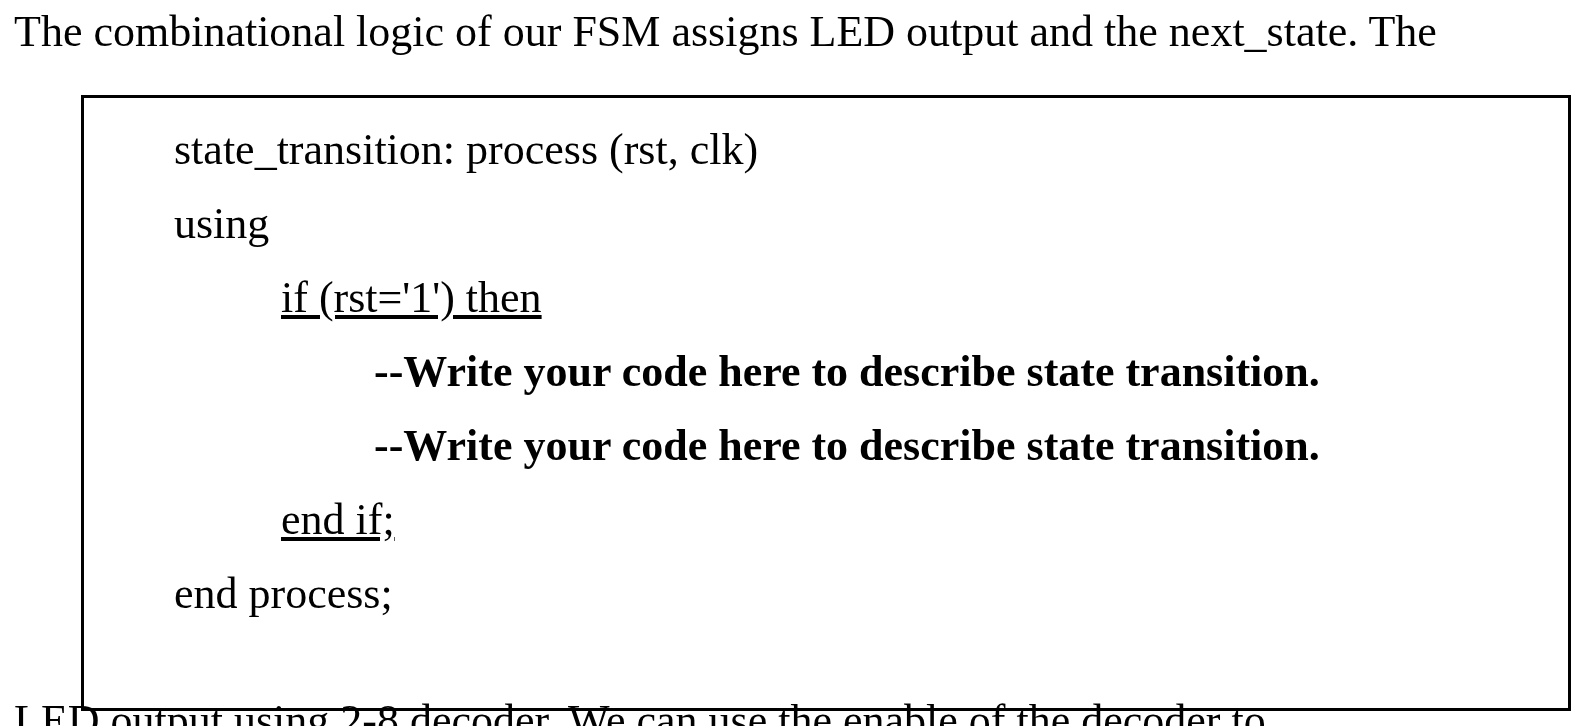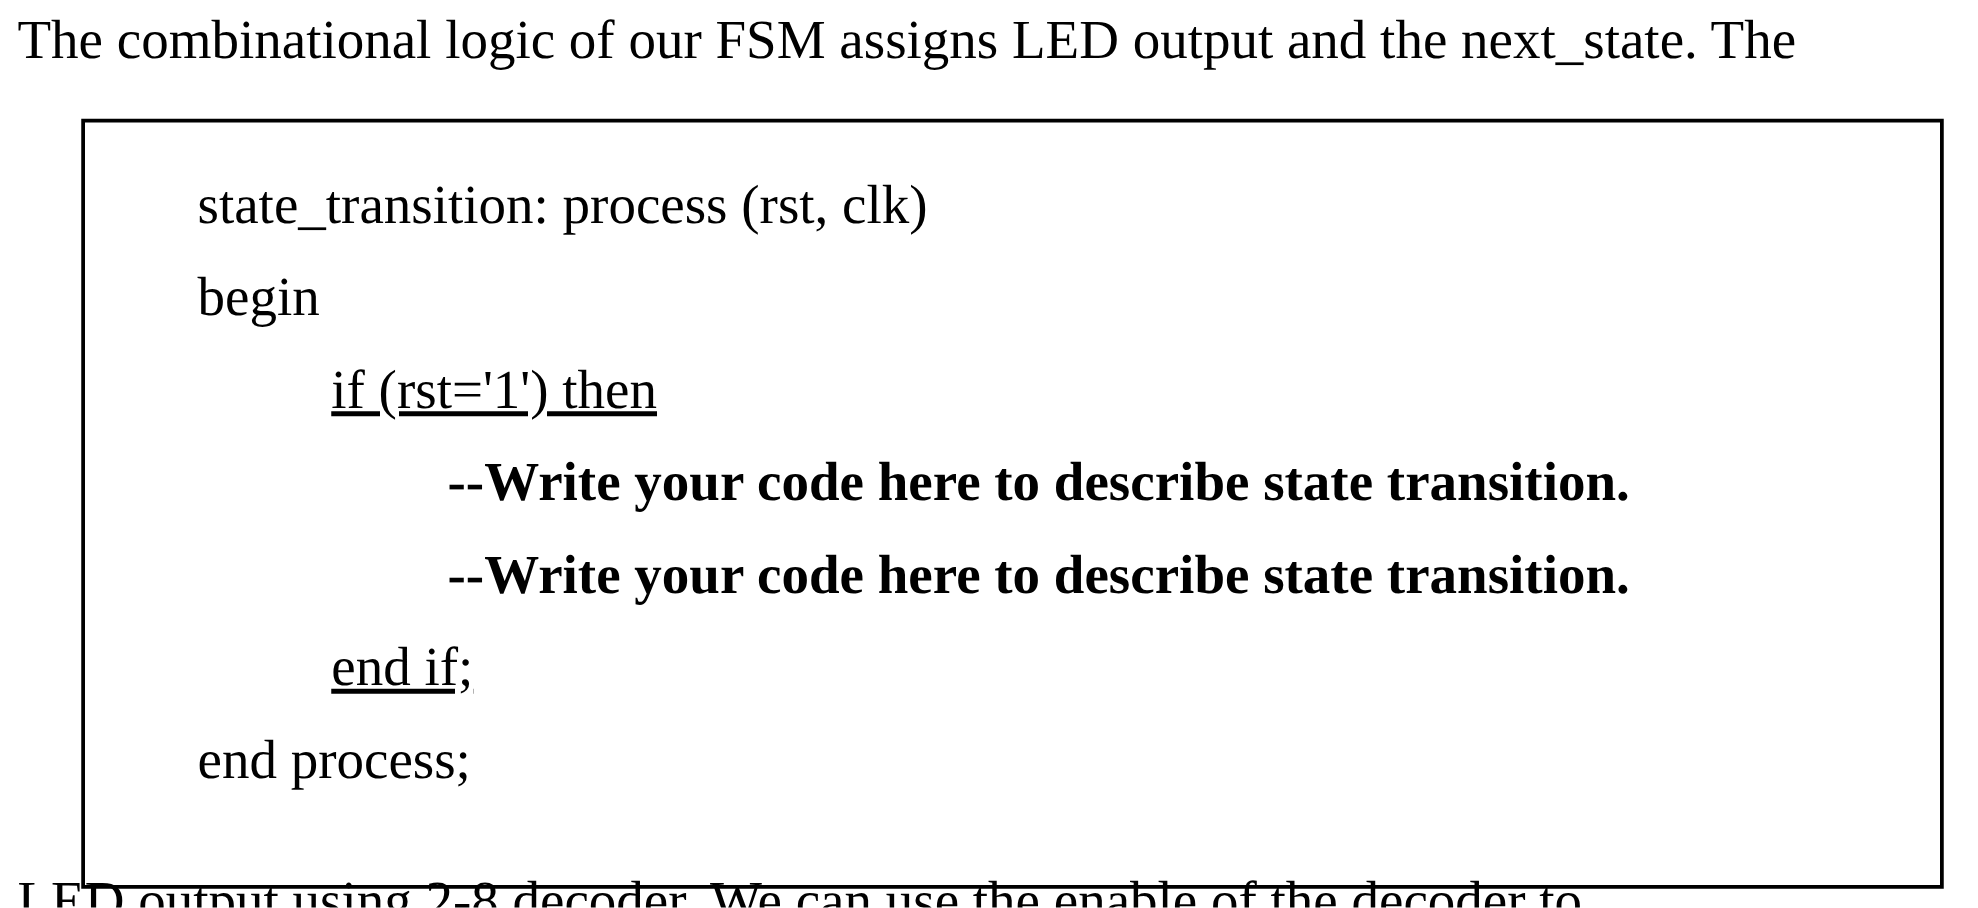--- a/index.html
+++ b/index.html
@@ -18,27 +18,27 @@
     font-size: 44px;
     line-height: 60px;
     white-space: nowrap;
     color: #000000;
   }
   .para-top { top: 2px; text-align: right; }
   .para-bottom { top: 691px; }   
 
   .code-box {
     position: absolute;
-    left: 65px;
+    left: 81px;
     top: 95px;
     width: 1490px;
     height: 616px;
     border: 3px solid #000000;
     background: #ffffff;
-    padding-top: 29px;
+    padding-top: 15px;
     overflow: hidden;
   }
   .code-line {
     height: 74px;
     line-height: 74px;
     font-size: 44px;
     white-space: nowrap;
     color: #000000;
   }
   .indent-1 { padding-left: 90px; }
@@ -46,21 +46,21 @@
   .indent-3 { padding-left: 290px; }
   .bold { font-weight: bold; }
 </style>
 </head>
 <body>
 
 <div class="para para-top">The combinational logic of our FSM assigns LED output and the next_state. The</div>
 
 <div class="code-box">
   <div class="code-line indent-1">state_transition: process (rst, clk)</div>
-  <div class="code-line indent-1">begin</div>
+  <div class="code-line indent-1">using</div>
   <div class="code-line indent-2">if (rst='1') then</div>
   <div class="code-line indent-3 bold">--Write your code here to describe state transition.</div>
   <div class="code-line indent-3 bold">--Write your code here to describe state transition.</div>
   <div class="code-line indent-2">end if;</div>
   <div class="code-line indent-1">end process;</div>
 </div>
 
 <div class="para para-bottom">LED output using 2-8 decoder. We can use the enable of the decoder to</div>
 
 </body></html>

